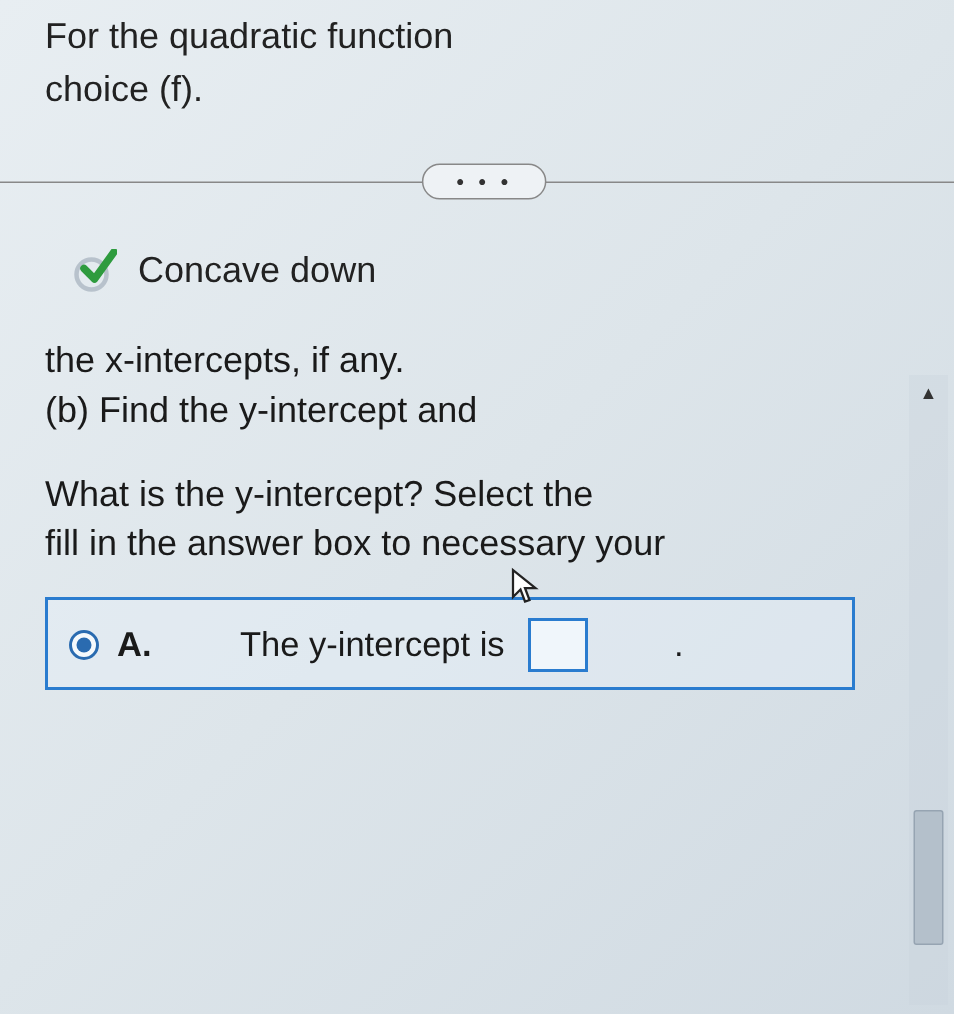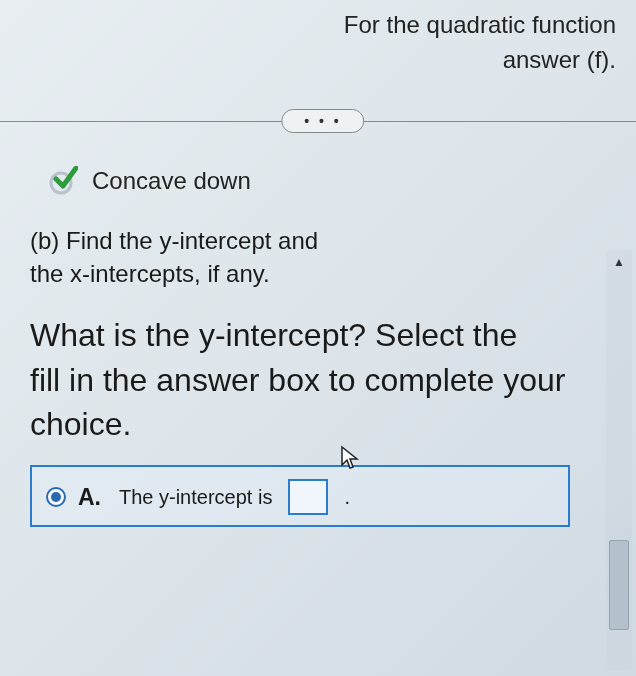--- a/index.html
+++ b/index.html
@@ -15,21 +15,20 @@
     position: relative;
   }
   .page {
     padding: 8px 20px 0 30px;
   }
   .question-intro {
     font-size: 24px;
     line-height: 1.45;
     color: #222;
     margin-bottom: 18px;
-    text-align: right;
   }
   .formula {
     font-size: 25px;
   }
   .formula sup {
     font-size: 16px;
     vertical-align: super;
   }
   .divider-wrap {
     position: relative;
@@ -73,21 +72,21 @@
     width: 30px;
     height: 30px;
   }
   .check-badge svg { display: block; }
   .part-b {
     font-size: 24px;
     line-height: 1.4;
     margin-bottom: 22px;
   }
   .instruction {
-    font-size: 32px;
+    font-size: 24px;
     line-height: 1.4;
   }
   .choice-box {
     border: 2px solid #2a7ccf;
     background: rgba(230,240,250,0.4);
     padding: 12px 16px 10px 14px;
     display: flex;
     align-items: center;
     gap: 12px;
     position: relative;
@@ -110,21 +109,22 @@
     height: 10px;
     background: #2a6bb0;
     border-radius: 50%;
   }
   .choice-label {
     font-size: 23px;
     font-weight: bold;
     margin-right: 6px;
   }
   .choice-text {
-    font-size: 20px;
+    font-size: 23px;
+    margin-left: 41px;
   }
   .answer-input {
     width: 40px;
     height: 36px;
     border: 2px solid #2a7ccf;
     background: #f0f6fb;
     font-size: 20px;
     text-align: center;
     padding: 0;
     margin: 0 4px;
@@ -164,49 +164,48 @@
     border-radius: 2px;
   }
 </style>
 </head>
 <body>
 
 <div class="page">
 
   <div class="question-intro">
     <div>For the quadratic function</div>
-    <div>answer (f).</div>
+    <div>choice (f).</div>
   </div>
 
   <div class="divider-wrap">
     <div class="divider-line"></div>
     <div class="ellipsis-pill">• • •</div>
   </div>
 
   <div class="content">
 
     <div class="answer-row">
       <span class="check-badge">
         <svg width="30" height="30" viewBox="0 0 30 30">
           <circle cx="13" cy="17" r="10" fill="none" stroke="#b8c2cc" stroke-width="3"></circle>
           <path d="M 8 13 L 15 20 L 28 2" fill="none" stroke="#2e9b3e" stroke-width="5" stroke-linecap="round" stroke-linejoin="round"></path>
         </svg>
       </span>
       <span>Concave down</span>
     </div>
 
     <div class="part-b">
+      <div>the x-intercepts, if any.</div>
       <div>(b) Find the y-intercept and</div>
-      <div>the x-intercepts, if any.</div>
     </div>
 
     <div class="instruction">
       <div>What is the y-intercept? Select the</div>
-      <div>fill in the answer box to complete your</div>
-      <div>choice.</div>
+      <div>fill in the answer box to necessary your</div>
     </div>
 
     <div class="choice-box">
       <span class="cursor-arrow">
         <svg width="20" height="26" viewBox="0 0 20 26">
           <path d="M2 2 L2 20 L7 15 L10 23 L13 22 L10 14 L17 14 Z" fill="#fefefe" stroke="#222" stroke-width="1.5"></path>
         </svg>
       </span>
       <span class="radio-outer">
         <span class="radio-inner"></span>

